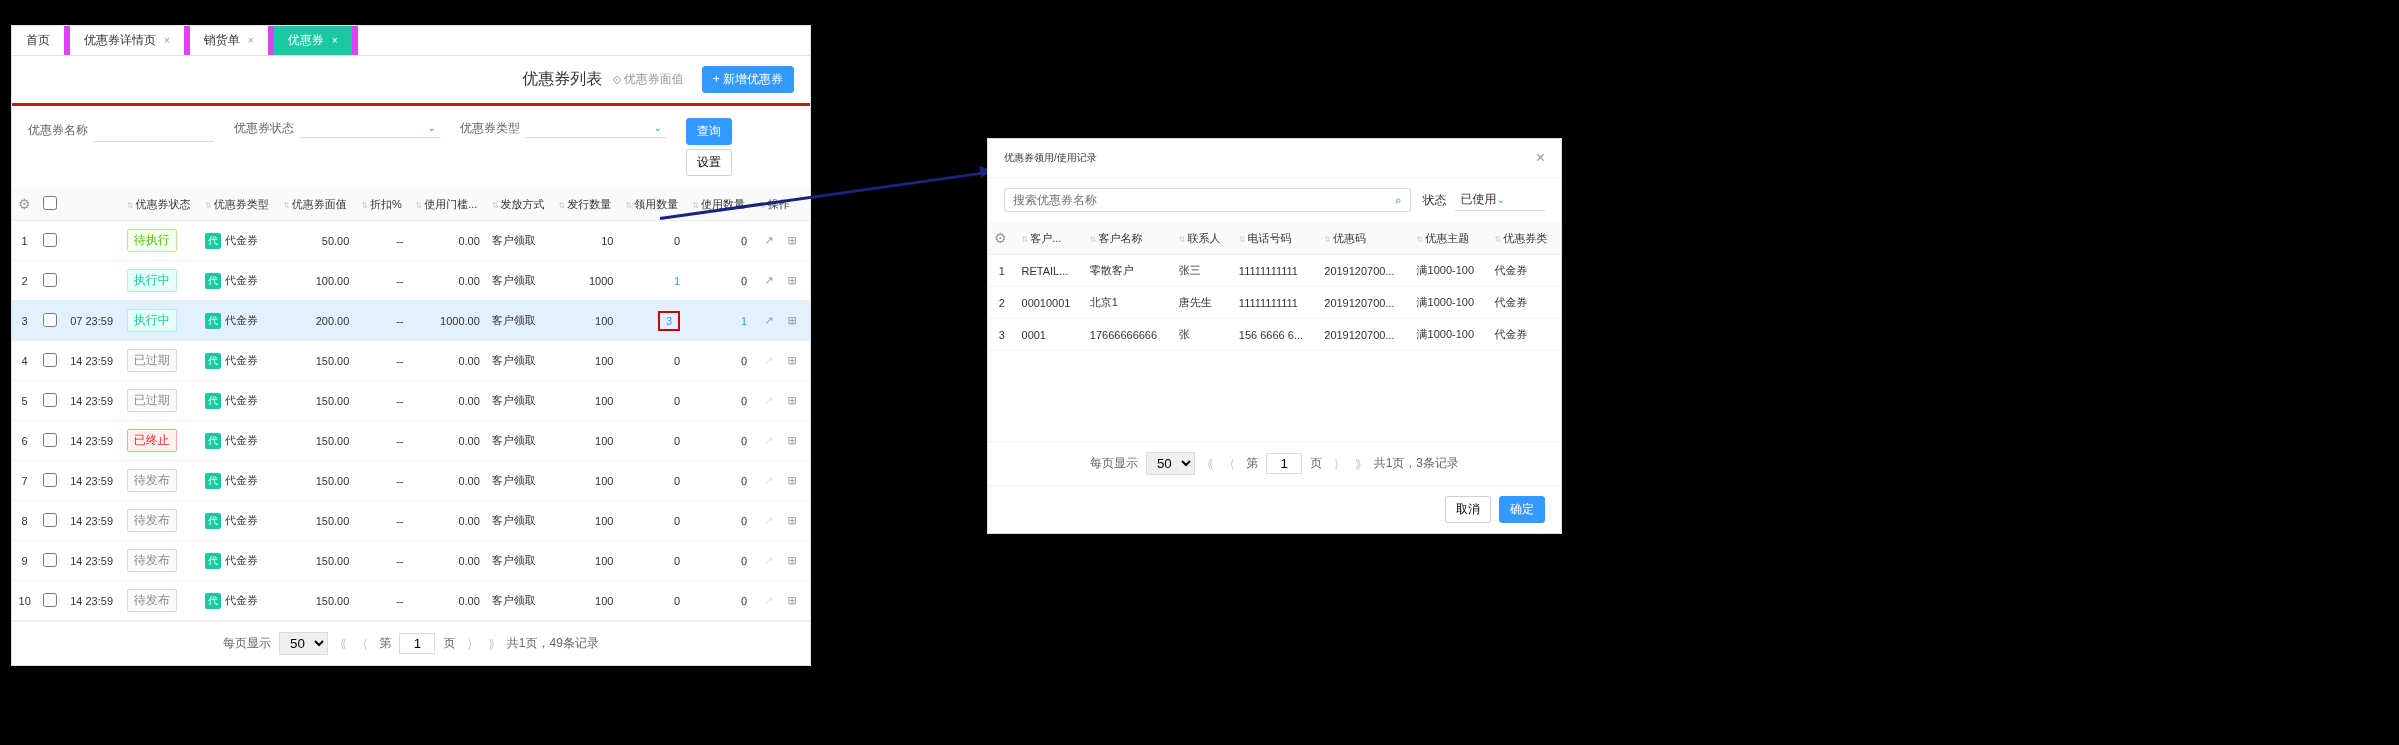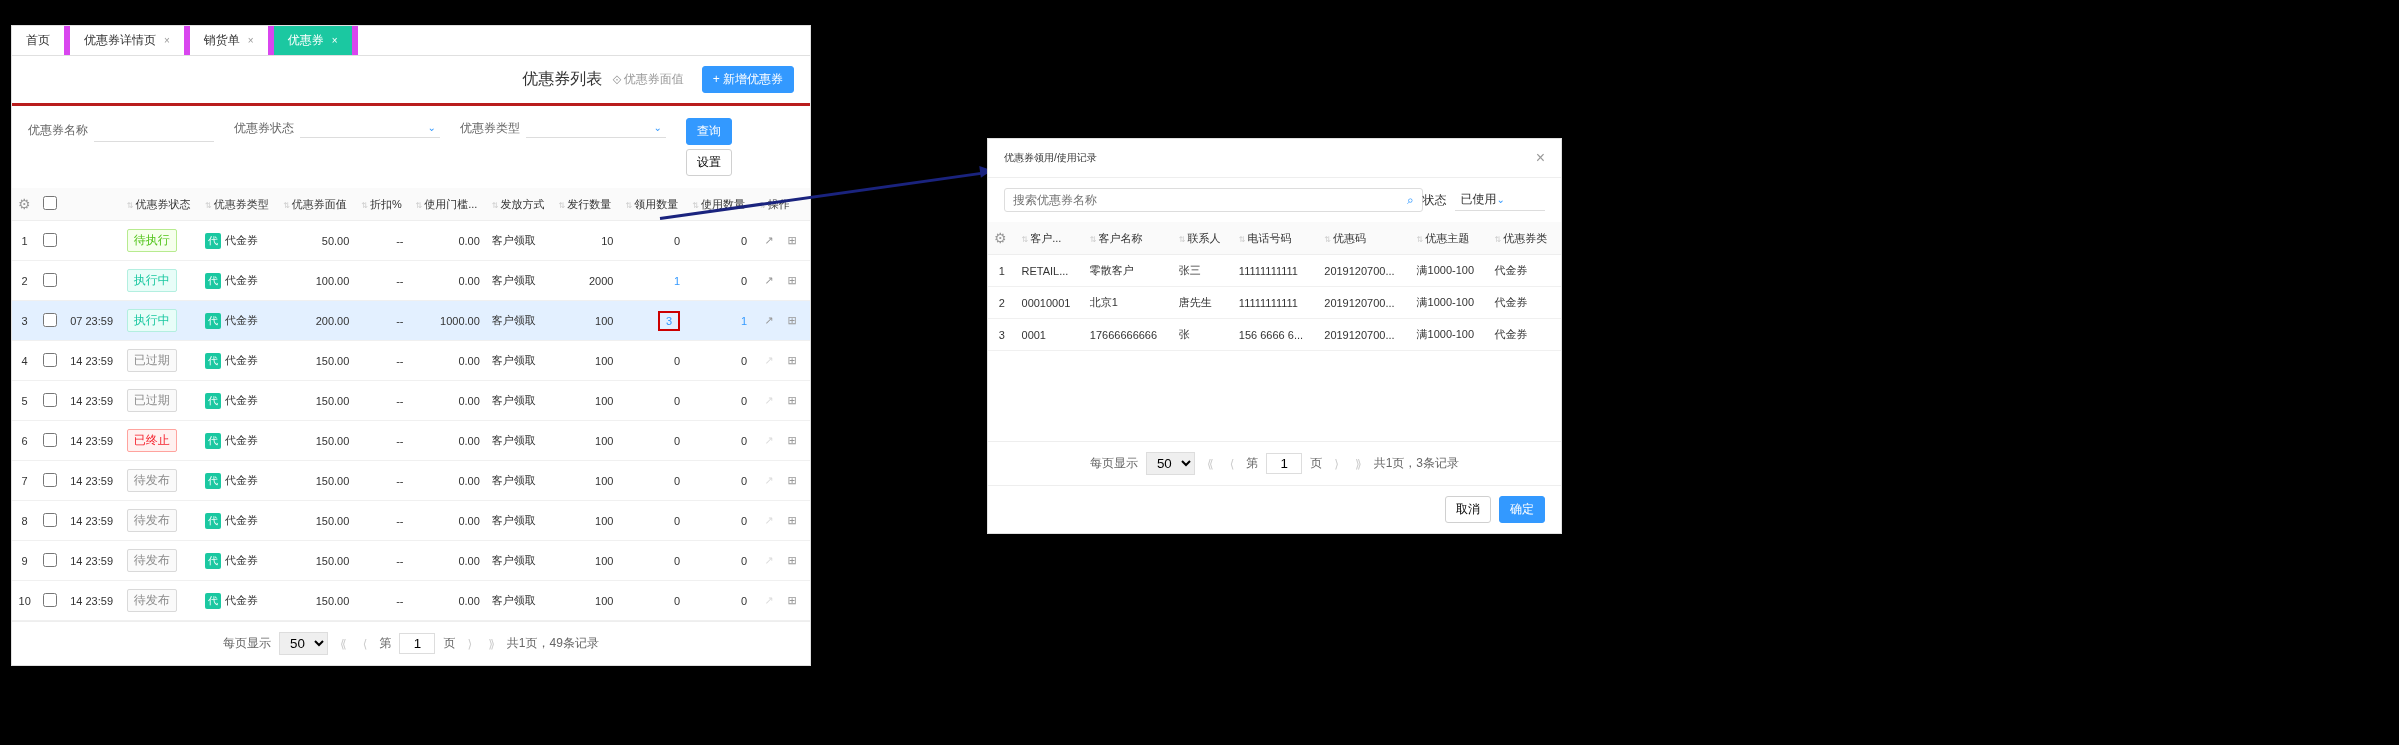--- a/index.html
+++ b/index.html
@@ -182,20 +182,21 @@
       justify-content: space-between;
       align-items: center;
       padding: 10px 16px;
       border-bottom: 1px solid #eee;
     }
     .dialog-title { font-size: 10px; font-weight: 500; }
     .close-x { font-size: 16px; color: #999; cursor: pointer; }
     .dialog-search-bar {
       display: flex;
       padding: 10px 16px;
+      gap: 12px;
       align-items: center;
     }
     .search-box {
       flex: 1;
       border: 1px solid #ddd;
       padding: 4px 8px;
       display: flex;
       align-items: center;
       justify-content: space-between;
       border-radius: 3px;
@@ -340,21 +341,21 @@
         <tr>
     <td class="num-center">2</td>
     <td><input type="checkbox" class="checkbox" style=""></td>
     <td></td>
     <td><span class="status-badge status-running">执行中</span></td>
     <td><span class="type-badge">代</span>代金券</td>
     <td class="num-right">100.00</td>
     <td class="num-right">--</td>
     <td class="num-right">0.00</td>
     <td>客户领取</td>
-    <td class="num-right">2000</td>
+    <td class="num-right">1000</td>
     <td class="num-right"><span class="link-text">1</span></td>
     <td class="num-right">0</td>
     <td>
       <span class="action-icon ">↗</span>
       <span class="action-icon">⊞</span>
     </td>
         </tr>
         <tr class="highlighted">
     <td class="num-center">3</td>
     <td><input type="checkbox" class="checkbox" style=""></td>

